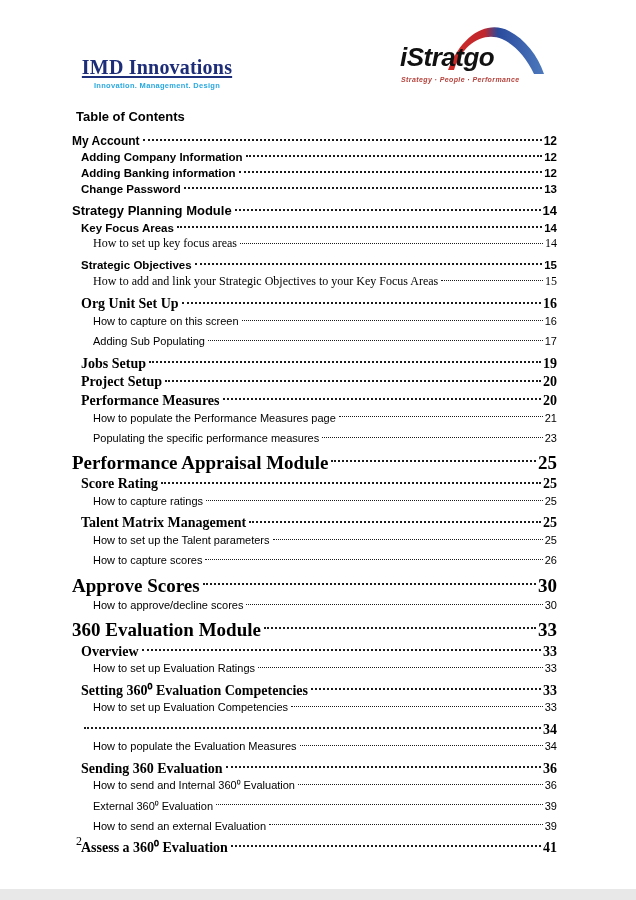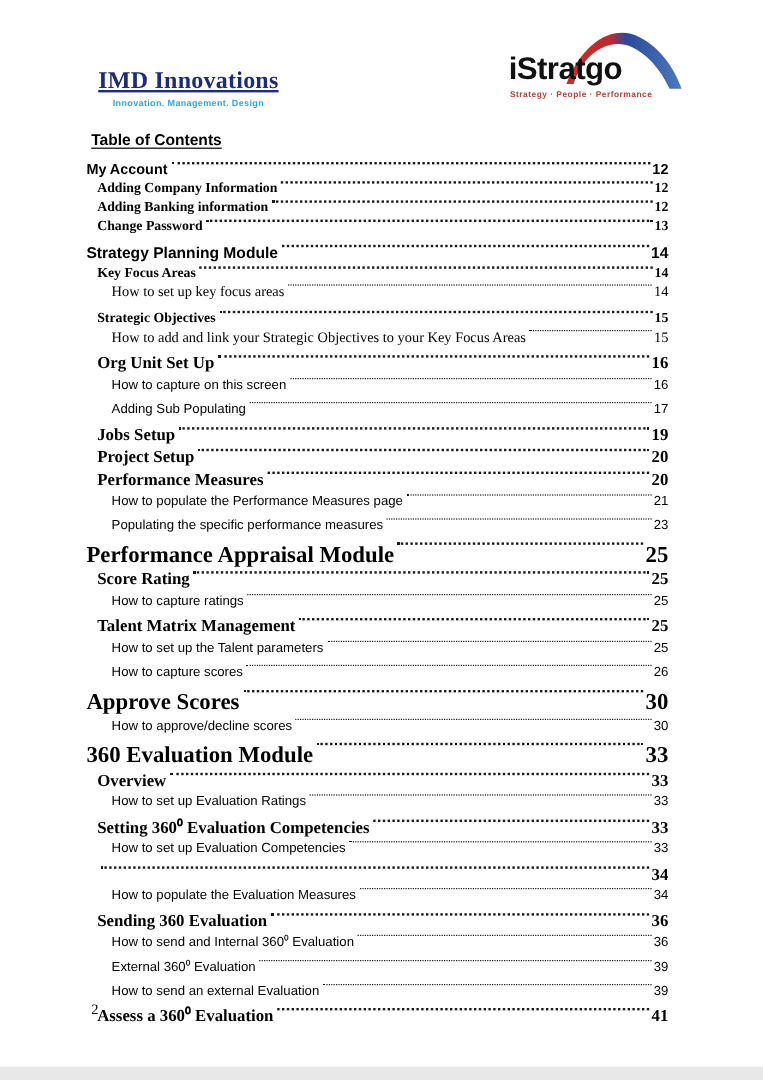--- a/index.html
+++ b/index.html
@@ -32,61 +32,60 @@
     white-space:nowrap;
   }
 
   .doc-title {
     position:absolute; left:204px; top:82px; width:232px;
     text-align:center;
     font-size:11px; font-weight:bold;
     white-space:nowrap;
   }
 
-  .istratgo-logo { position:absolute; left:424px; top:24px; width:150px; height:74px; }
+  .istratgo-logo { position:absolute; left:400px; top:24px; width:150px; height:74px;font-style:italic; }
   .istratgo-arc { position:absolute; left:46px; top:0; }
   .istratgo-name {
     position:absolute; left:0; top:18px;
     font-size:26px; font-weight:bold; letter-spacing:-0.5px;
     color:#111111;
   }
   .istratgo-tagline {
     position:absolute; left:1px; top:52px;
     font-size:7px; font-weight:bold;
     color:#b5413b;
     letter-spacing:0.4px;
     white-space:nowrap;
   }
 
   
   .toc-title {
     position:absolute; left:76px; top:109px;
     font-size:13px; font-weight:bold;
-    text-decoration:underline;
     text-underline-offset:2px;
   }
 
   .toc-list { position:absolute; left:72px; top:135px; width:485px; }
 
-  .toc-row { display:flex; align-items:flex-start; line-height:1.12; }
+  .toc-row { display:flex; align-items:center; line-height:1.12; }
   .toc-label { white-space:nowrap; }
   .toc-leader {
     flex:1 1 auto;
     border-bottom:2px dotted #1a1a1a;
     margin:0 2px 3px 3px;
     min-width:12px;
   }
   .toc-page { flex:0 0 auto; }
 
   .gap-sm { margin-top:3px; }
   .gap-lg { margin-top:8px; }
 
   .r-sans-h1    { font-family:"Liberation Sans", sans-serif; font-weight:bold; font-size:12px; }
   .r-sans-h1-lg { font-family:"Liberation Sans", sans-serif; font-weight:bold; font-size:13px; }
-  .r-sans-h2    { font-family:Liberation Serif, serif; font-weight:bold; font-size:11.5px; padding-left:9px; }
+  .r-sans-h2    { font-family:Liberation Sans, sans-serif; font-weight:bold; font-size:11.5px; padding-left:9px; }
   .r-sans-h3    { font-family:Liberation Serif, serif; font-weight:normal; font-size:12px; padding-left:21px; }
   .r-serif-h1   { font-family:"Liberation Serif", serif; font-weight:bold; font-size:19px; }
   .r-serif-h2   { font-family:"Liberation Serif", serif; font-weight:bold; font-size:14px; padding-left:9px; }
   .r-body-h3    { font-family:"Liberation Sans", sans-serif; font-weight:normal; font-size:11px; padding-left:21px; }
 
   .r-sans-h3 .toc-leader, .r-body-h3 .toc-leader { border-bottom-width:1.4px; margin-bottom:2px; }
 
   
   .page-number {
     position:absolute; left:76px; top:834px;

